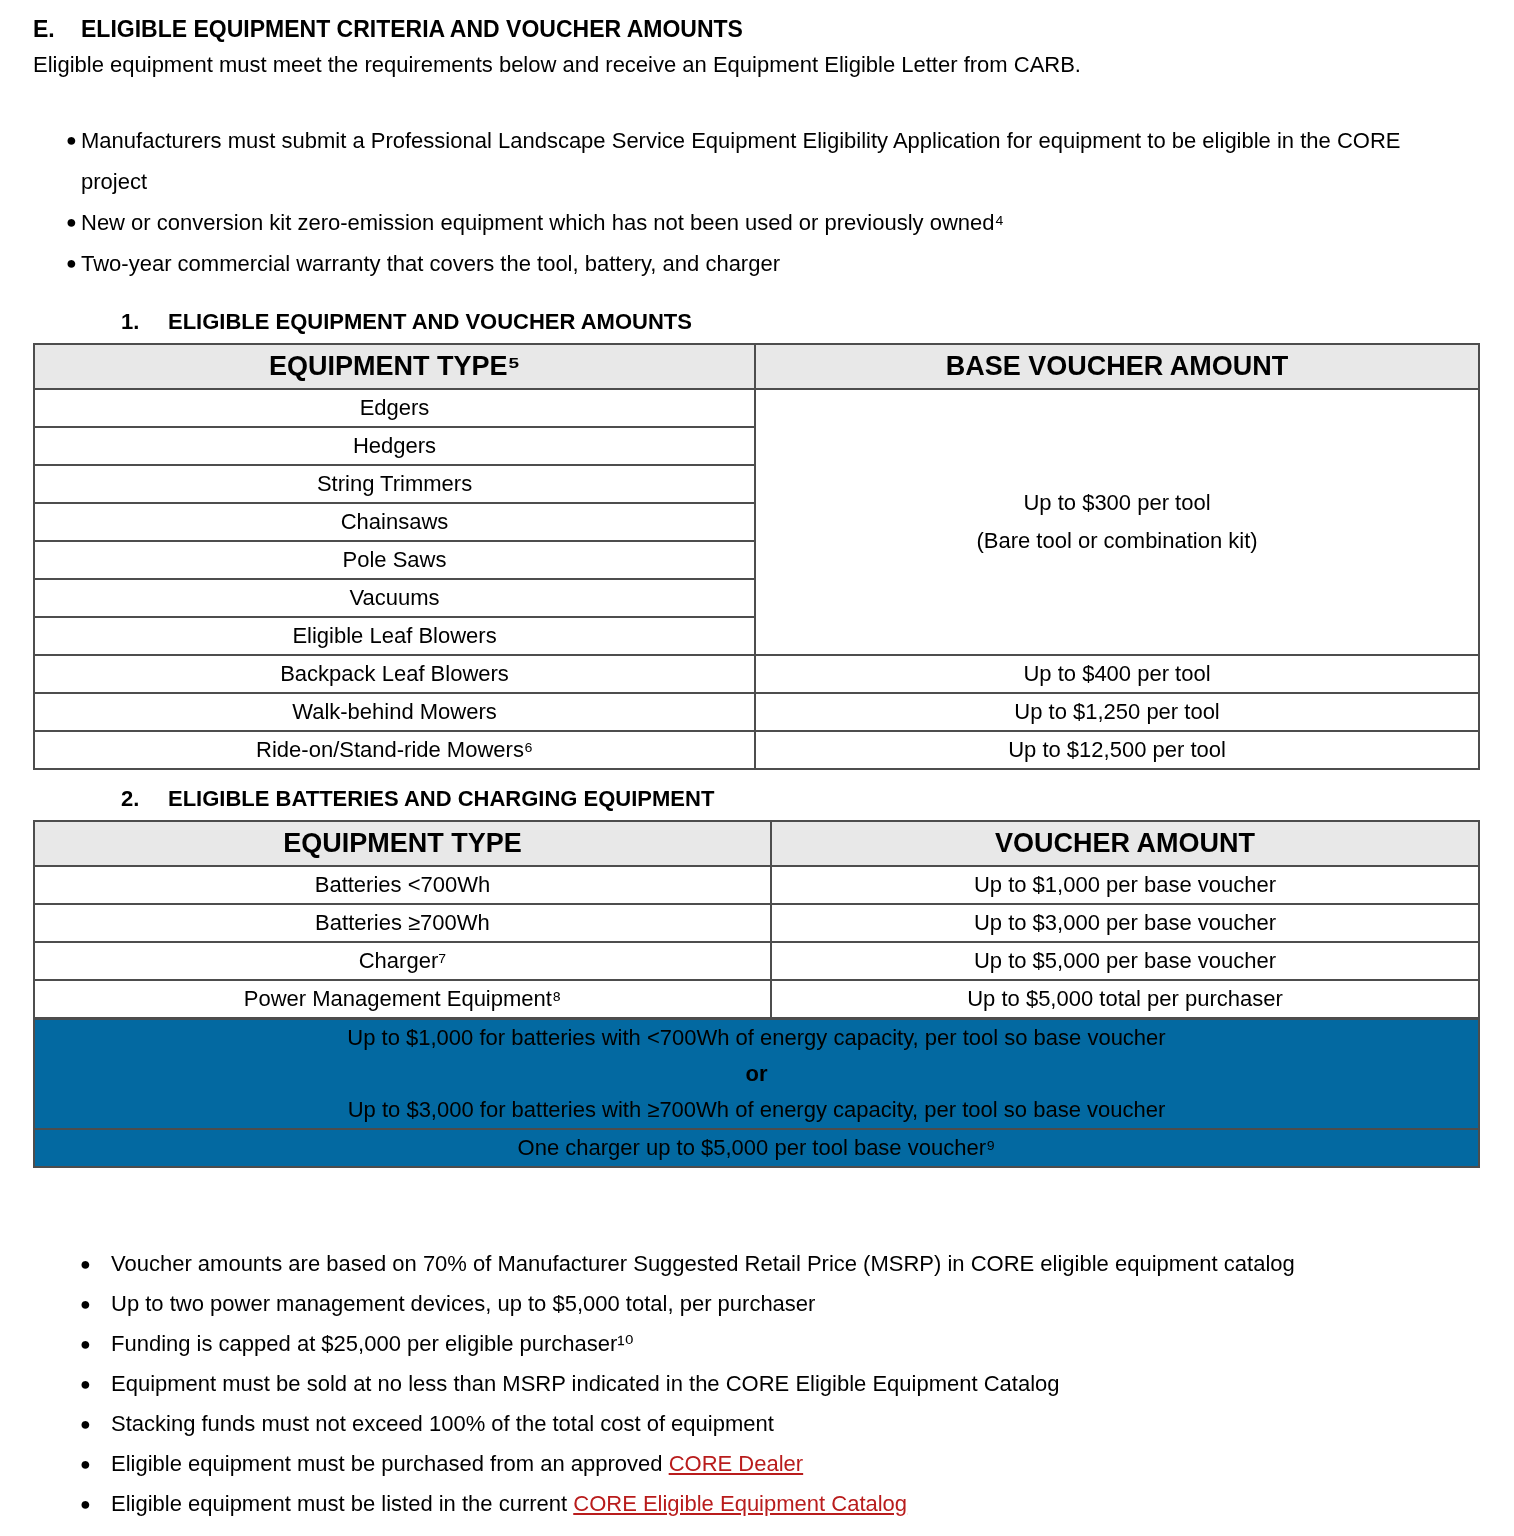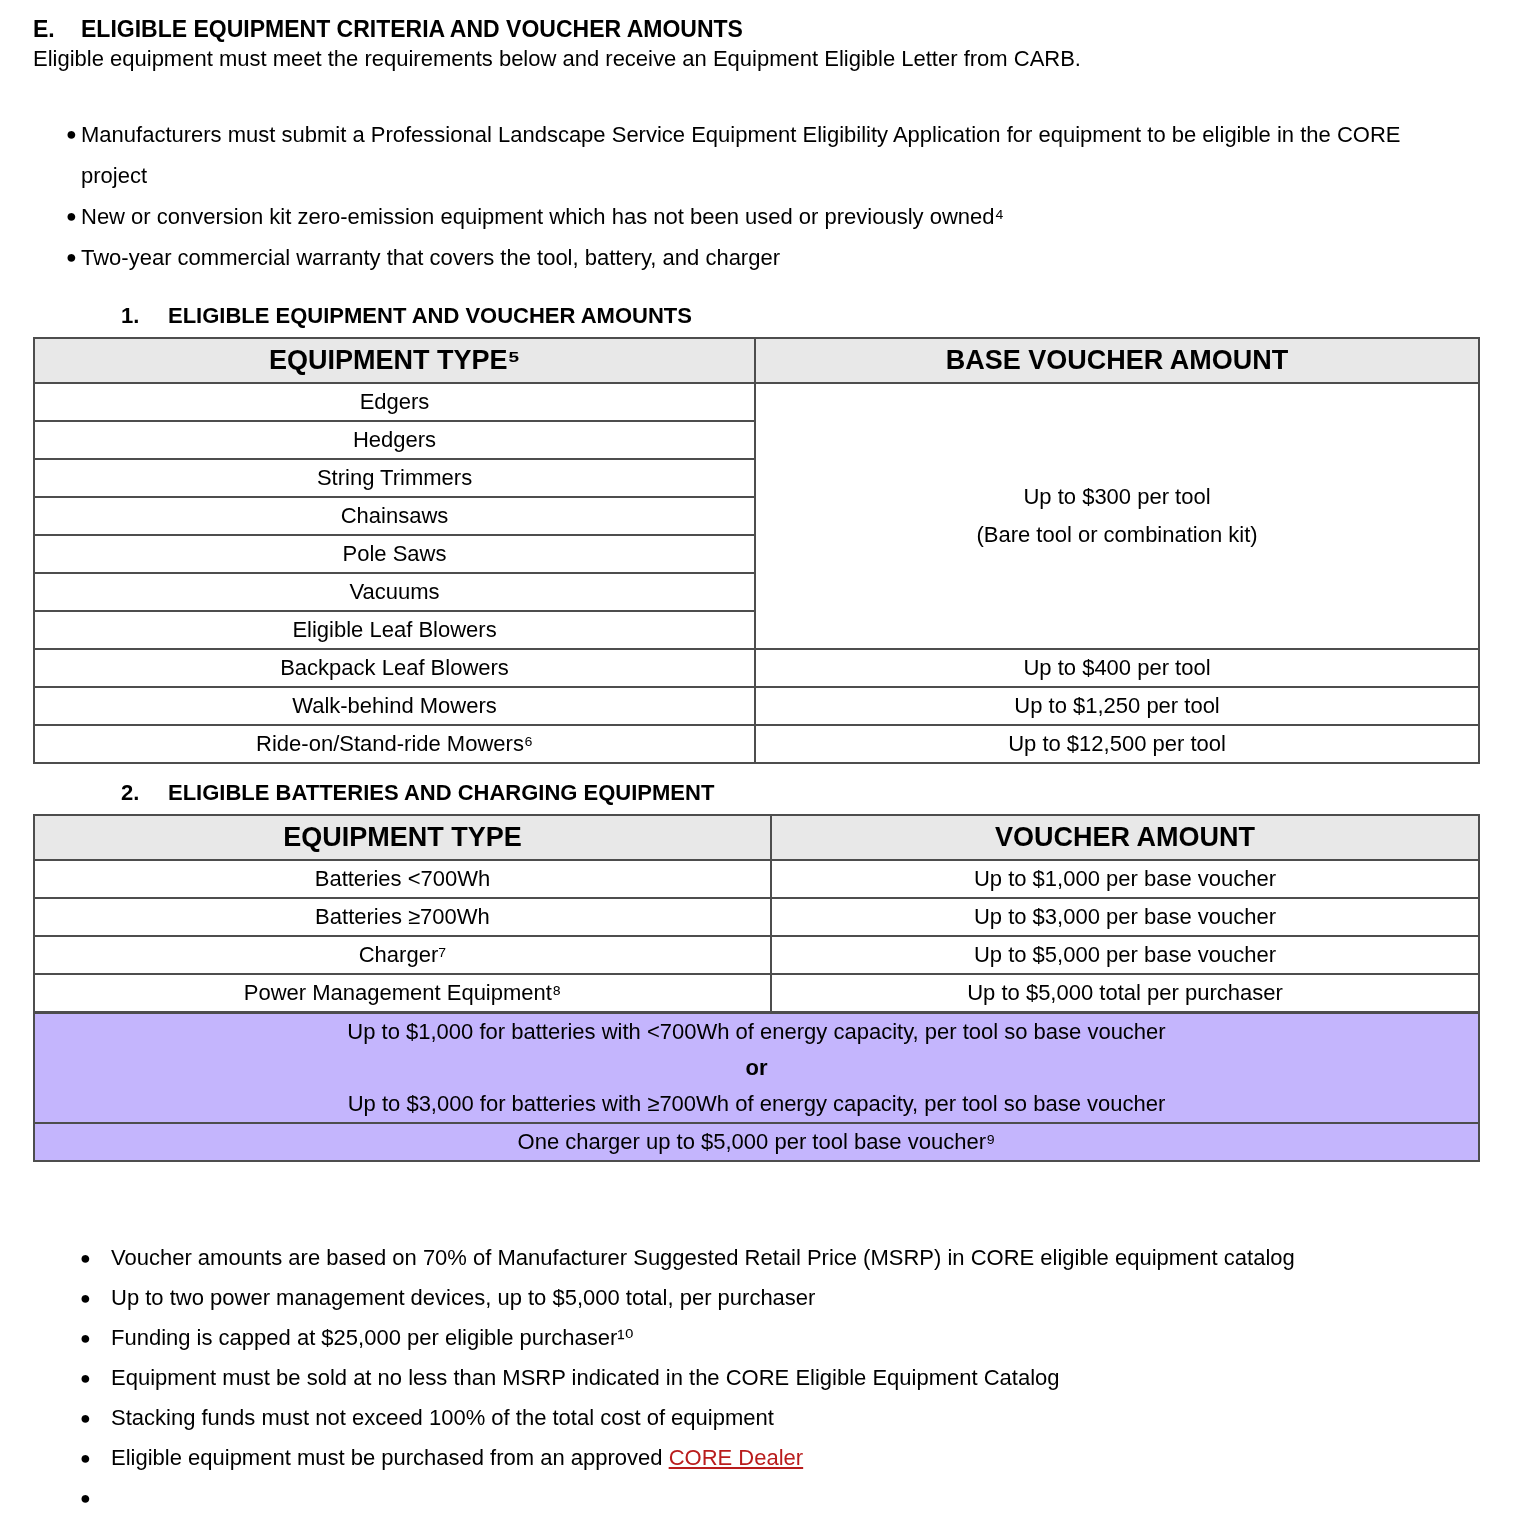--- a/index.html
+++ b/index.html
@@ -10,21 +10,21 @@
     color: #000000;
     font-family: "Liberation Sans", "DejaVu Sans", sans-serif;
     font-size: 22px;
     overflow: hidden;
   }
   .page { padding: 14px 33px 0 33px; width: 1514px; }
 
   
   .main-heading { display: flex; font-weight: bold; font-size: 23px; line-height: 30px; }
   .main-heading .letter { width: 48px; flex: 0 0 48px; }
-  .intro { line-height: 30px; }
+  .intro { margin-top: 6px; line-height: 30px; }
 
   
   .bullets-top { margin-top: 40px; }
   .bullet { display: flex; align-items: flex-start; }
   .bullet .dot { flex: 0 0 48px; padding-left: 33px; font-size: 18px; line-height: 41px; }
   .bullet .btext { line-height: 41px; max-width: 1345px; }
   .bullets-bottom { margin-top: 76px; }
   .bullets-bottom .dot { flex: 0 0 45px; padding-left: 14px; line-height: 40px; }
   .bullets-bottom .bullet { padding-left: 33px; }
   .bullets-bottom .btext { line-height: 40px; max-width: 1330px; }
@@ -46,21 +46,21 @@
     background: #e8e8e8;
     font-weight: bold;
     height: 45px;
     font-size: 27px;
   }
   td { height: 38px; }
   .t1-col1 { width: 49.9%; }
   .t2-col1 { width: 51%; }
   .merged-cell div { line-height: 38px; }
   .footer-row td {
-    background: #c4b5fd;
+    background: #0369a1;
     border-top: 3px solid #4d4d4d;
   }
   .footer-row .fline { line-height: 36px; }
   .footer-row-1 td { height: 106px; }
   .footer-row-2 td { height: 38px; border-top: 2px solid #4d4d4d; }
   .bold { font-weight: bold; }
 
   a.doclink { color: #b91c1c; text-decoration: underline; cursor: pointer; }
 </style>
 </head>
@@ -205,16 +205,19 @@
       <span class="btext">Stacking funds must not exceed 100% of the total cost of equipment</span>
     </div>
     <div class="bullet">
       <span class="dot">●</span>
       <span class="btext">
         <span>Eligible equipment must be purchased from an approved </span><a class="doclink">CORE Dealer</a>
       </span>
     </div>
     <div class="bullet">
       <span class="dot">●</span>
+      <span class="btext">
+        <span>Eligible equipment must be listed in the current </span><a class="doclink">CORE Eligible Equipment Catalog</a>
+      </span>
     </div>
   </div>
 
 </div>
 
 </body></html>

